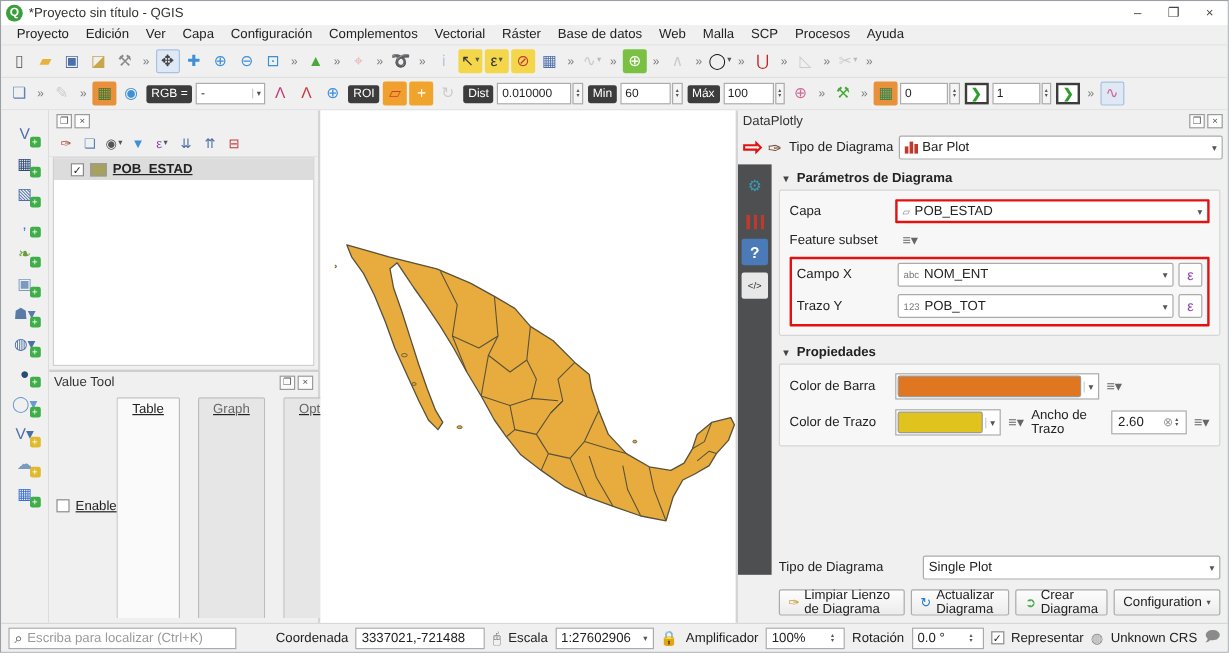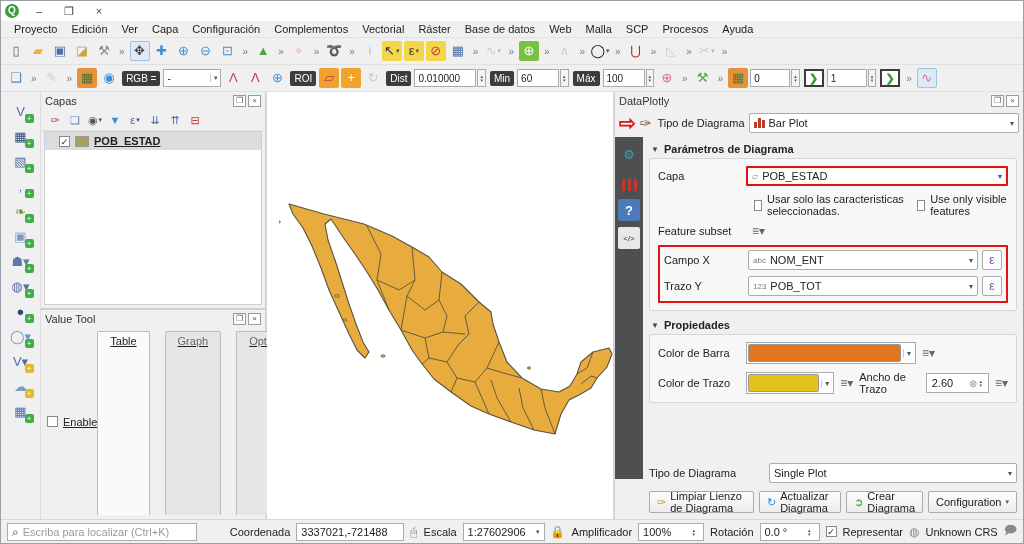--- a/index.html
+++ b/index.html
@@ -113,20 +113,21 @@
   .sb-icon { font-size:12px; color:#555; }
   .sb-label { color:#222; }
 </style>
 </head>
 <body>
 
 <div class="window">
 
   <div class="titlebar">
     <div class="qgis-logo">Q</div>
+    <div class="title-text">*Proyecto sin título - QGIS</div>
     <div class="win-controls">
       <div class="win-btn">–</div>
       <div class="win-btn">❐</div>
       <div class="win-btn">×</div>
     </div>
   </div>
 
   <div class="menubar">
       <span class="menu-item">Proyecto</span>
       <span class="menu-item">Edición</span>
@@ -265,21 +266,20 @@
         <span class="rail-icon" style="color: rgb(43, 74, 119);">●</span>
         <span class="rail-icon" style="color: rgb(106, 154, 208);">◯<span class="dd">▾</span></span>
         <span class="rail-icon yellow-badge" style="color: rgb(77, 111, 168);">V<span class="dd">▾</span></span>
         <span class="rail-icon yellow-badge" style="color: rgb(122, 154, 192);">☁</span>
         <span class="rail-icon" style="color: rgb(58, 111, 208);">▦</span>
       </div>
 
     <div class="panels-col">
       <div class="dock capas">
         <div class="dock-header">
-          <span class="htitle">Capas</span>
           <span class="dock-btn">❐</span>
           <span class="dock-btn">×</span>
         </div>
         <div class="capas-toolbar">
             <span class="tbi" style="color: rgb(176, 74, 58);">✑</span>
             <span class="tbi" style="color: rgb(90, 130, 180);">❏</span>
             <span class="tbi" style="color: rgb(85, 85, 85);">◉<span class="dd">▾</span></span>
             <span class="tbi" style="color: rgb(63, 143, 214);">▼</span>
             <span class="tbi" style="color: rgb(139, 68, 173);">ε<span class="dd">▾</span></span>
             <span class="tbi" style="color: rgb(77, 111, 168);">⇊</span>
@@ -410,30 +410,20 @@
             </div>
           <div class="groupbox">
             <div class="frow">
               <span class="flabel">Capa</span>
               <span class="combo grow redbox">
                 <span class="ftype">▱</span>
                 <span>POB_ESTAD</span>
                   <span class="arrow">▾</span>
               </span>
             </div>
-            <div class="chk-row2">
-              <span class="check-row">
-                  <span class="cb"></span>
-                  <span>Usar solo las caracteristicas seleccionadas.</span>
-                </span>
-              <span class="check-row">
-                  <span class="cb"></span>
-                  <span>Use only visible features</span>
-                </span>
-            </div>
             <div class="frow">
               <span class="flabel">Feature subset</span>
               <span class="override">≡▾</span>
             </div>
             <div class="redbox" style="padding:3px 4px">
               <div class="frow" style="margin-bottom:6px">
                 <span class="flabel" style="width:84px">Campo X</span>
                 <span class="combo grow">
                   <span class="ftype">abc</span>
                   <span>NOM_ENT</span>

